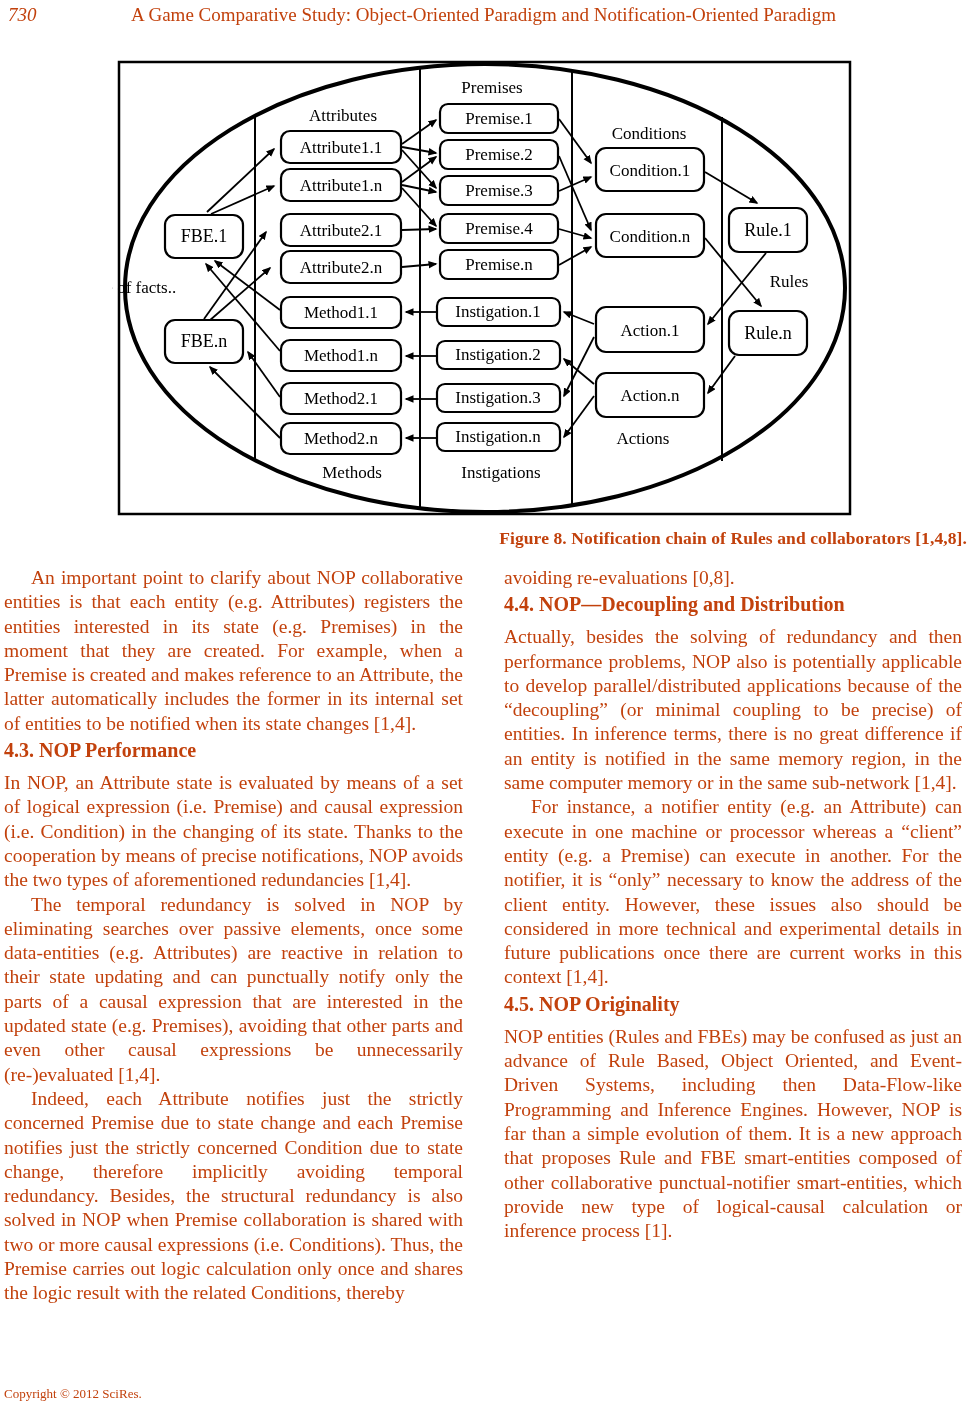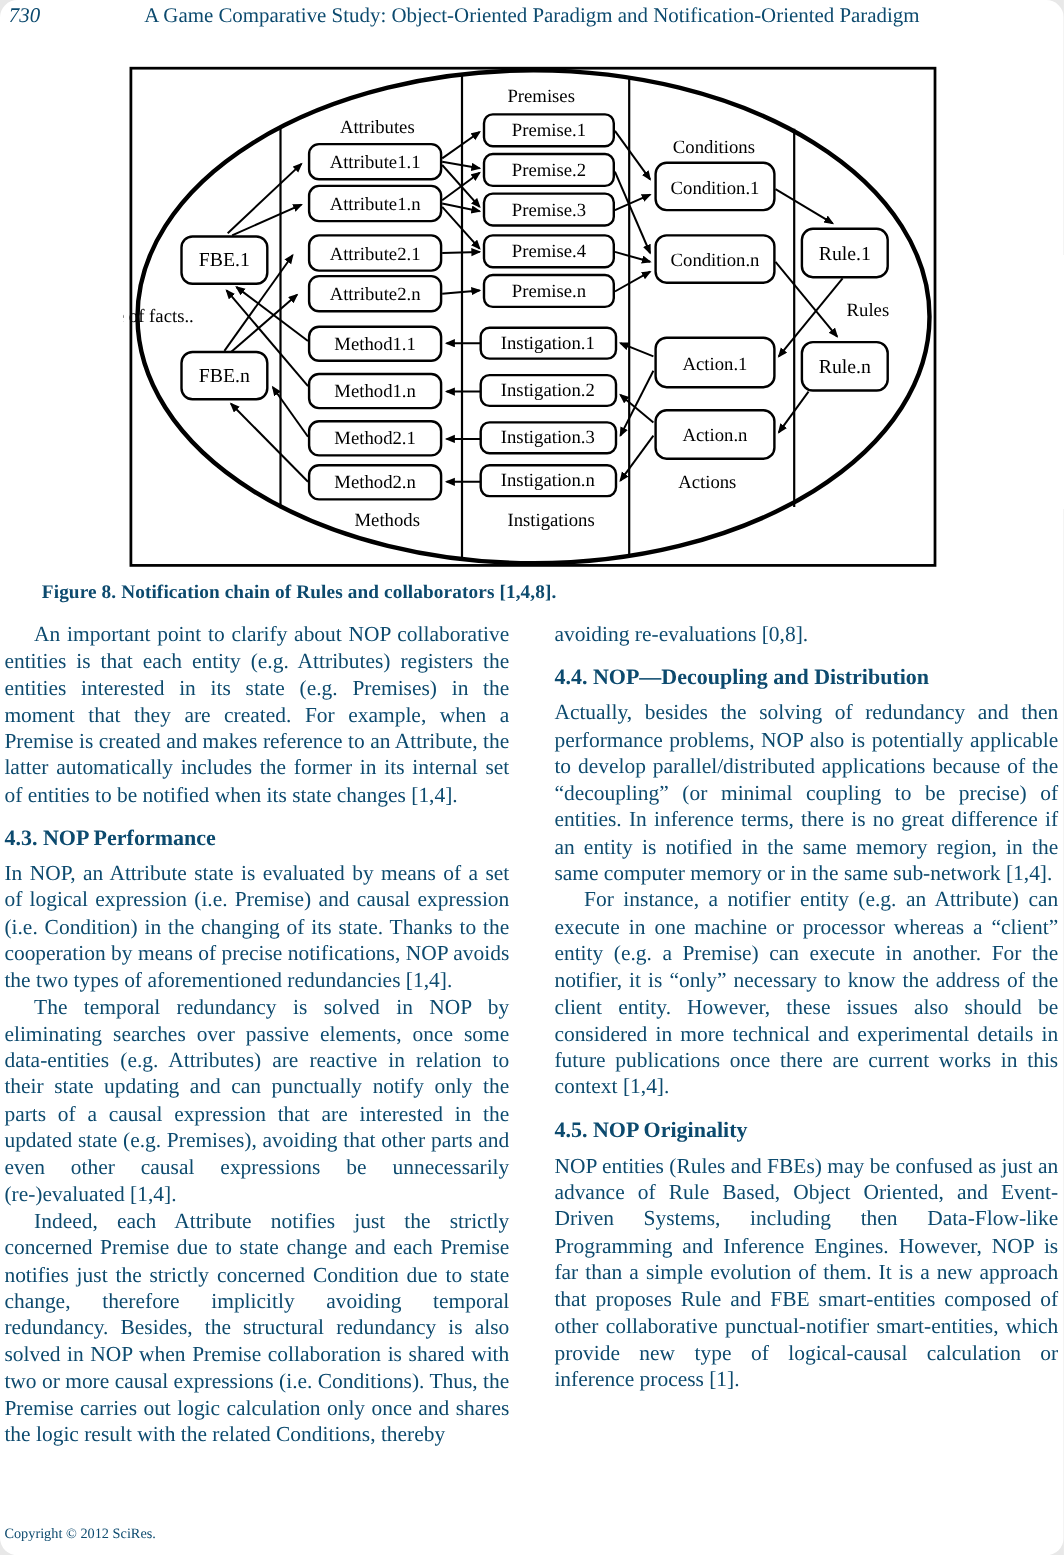--- a/index.html
+++ b/index.html
@@ -1,33 +1,32 @@
 <!DOCTYPE html>
 <html><head>
 <meta charset="utf-8">
 <style>
   html,body{margin:0;padding:0;background:#e8e8e8;}
   .page{
     position:relative;width:967px;height:1414px;margin:0 auto;
-    background:#ffffff;color:#0c4a6e;
+    background:#ffffff;color:#c2410c;
     font-family:"Liberation Serif","DejaVu Serif",serif;
     overflow:hidden;
-    border-radius:16px;
   }
   .pageno{position:absolute;left:8px;top:4px;font-size:19px;font-style:italic;}
   .runtitle{position:absolute;left:80px;right:80px;top:4px;text-align:center;font-size:19px;}
   .figsvg{position:absolute;left:112px;top:56px;}
-  .caption{position:absolute;left:0;right:0;top:528px;text-align:left;
+  .caption{position:absolute;left:0;right:0;top:528px;text-align:right;
     font-weight:bold;font-size:17.5px;letter-spacing:0.1px;padding-left:38px;}
   .col{position:absolute;top:566px;}
   .col-left{left:4px;width:459px;}
   .col-right{left:504px;width:458px;}
   .col p{margin:0;font-size:19.5px;line-height:24.3px;text-align:justify;}
   .col p.indent{text-indent:27px;}
-  .col h2{margin:14px 0 9px 0;font-size:20px;line-height:24px;font-weight:bold;}
+  .col h2{margin:2px 0 9px 0;font-size:20px;line-height:24px;font-weight:bold;}
   .footer-left{position:absolute;left:4px;top:1386px;font-size:13px;}
   .footer-right{position:absolute;right:6px;top:1467px;font-size:22px;font-weight:bold;font-style:italic;}
   svg .nodebox{fill:#fff;stroke:#000;stroke-width:2.2;}
   svg .nodelabel{font-family:"Liberation Serif","DejaVu Serif",serif;font-size:17px;text-anchor:middle;fill:#000;}
   svg .grouplabel{font-family:"Liberation Serif","DejaVu Serif",serif;font-size:17px;text-anchor:middle;fill:#000;}
   svg .arrow{stroke:#000;stroke-width:1.8;}
   svg .chord{stroke:#000;stroke-width:2;}
 </style>
 </head>
 <body>

